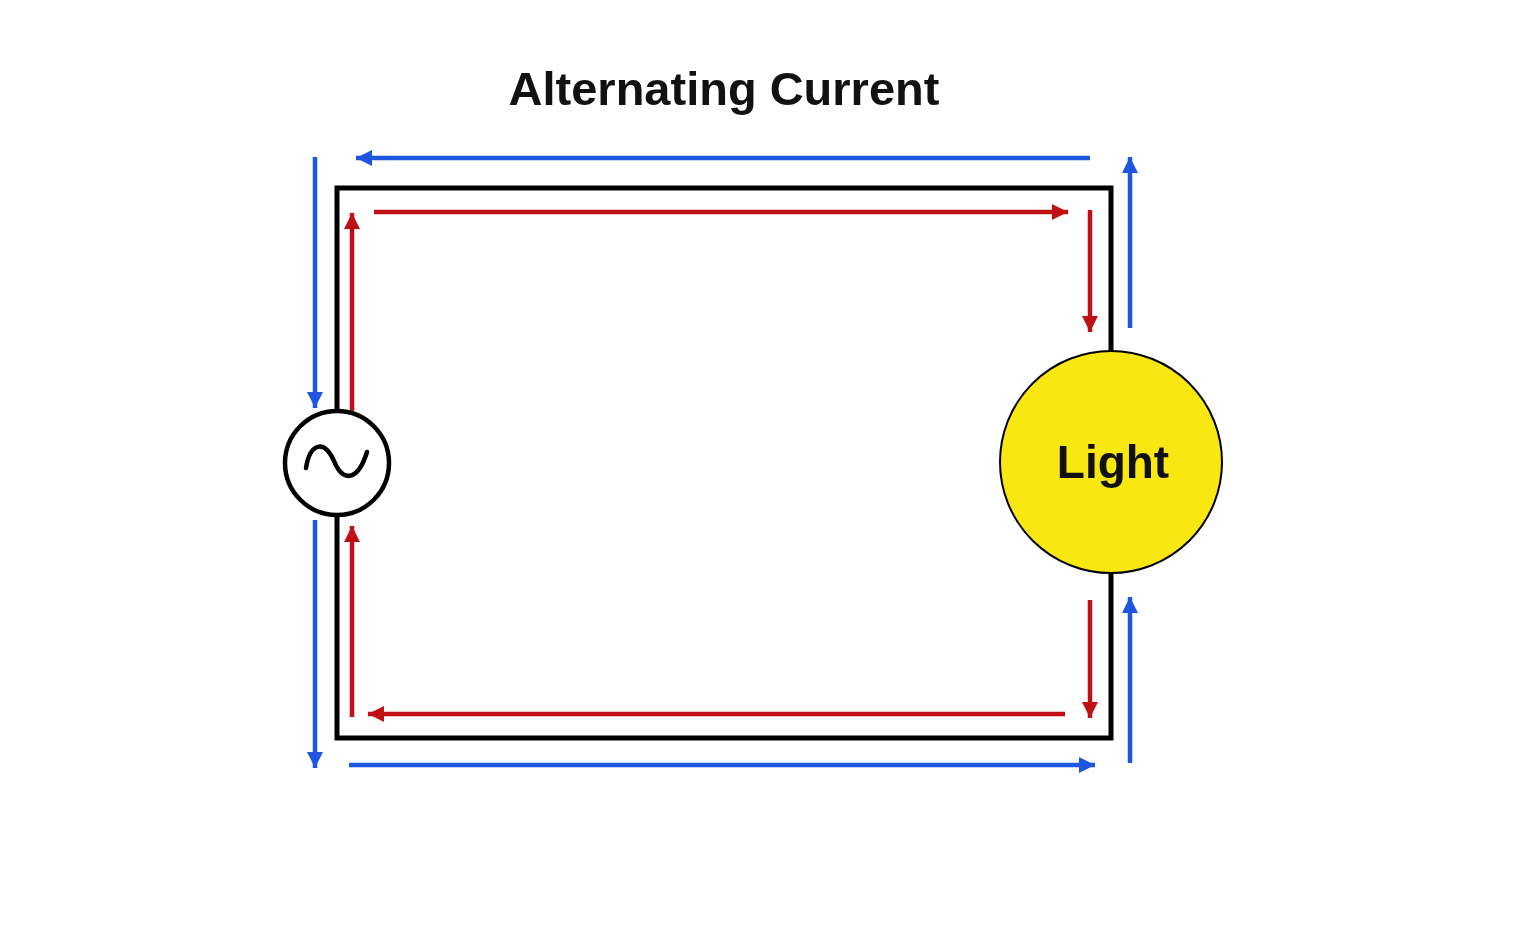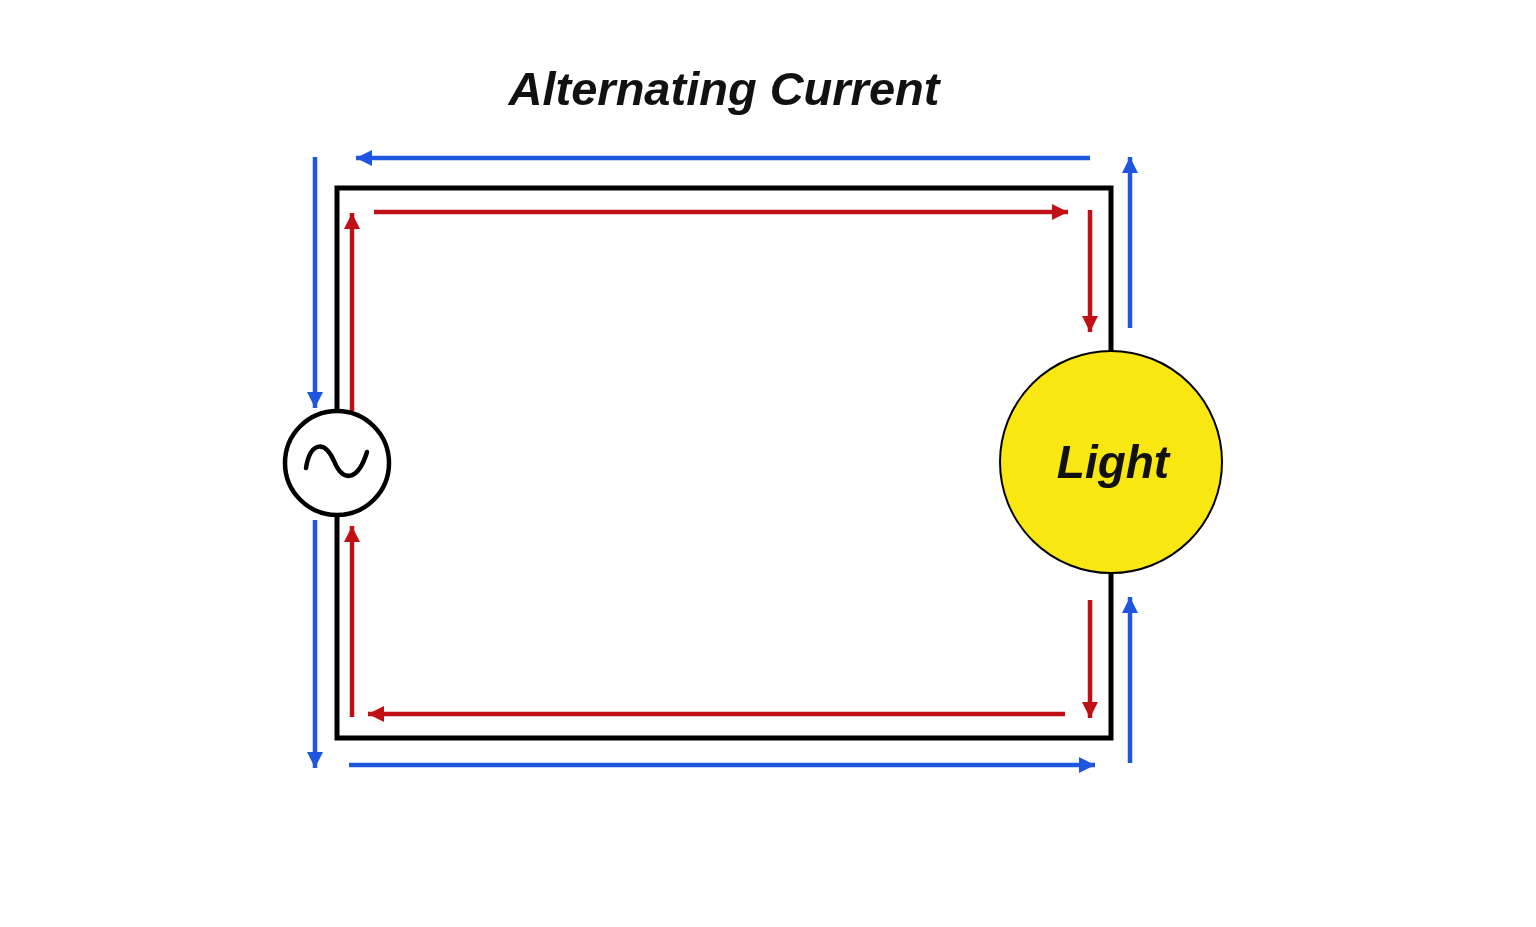--- a/index.html
+++ b/index.html
@@ -9,21 +9,20 @@
     width: 1536px;
     height: 927px;
     overflow: hidden;
     font-family: "Liberation Sans", sans-serif;
   }
   .canvas {
     position: relative;
     width: 1536px;
     height: 697px;
     background: #ffffff;
-    font-style: italic;
   }
   svg { display: block; }
   .wire {
     stroke: var(--wire, #000000);
     stroke-width: 5;
     fill: none;
   }
   .component-outline {
     stroke: var(--wire, #000000);
     fill: #ffffff;

